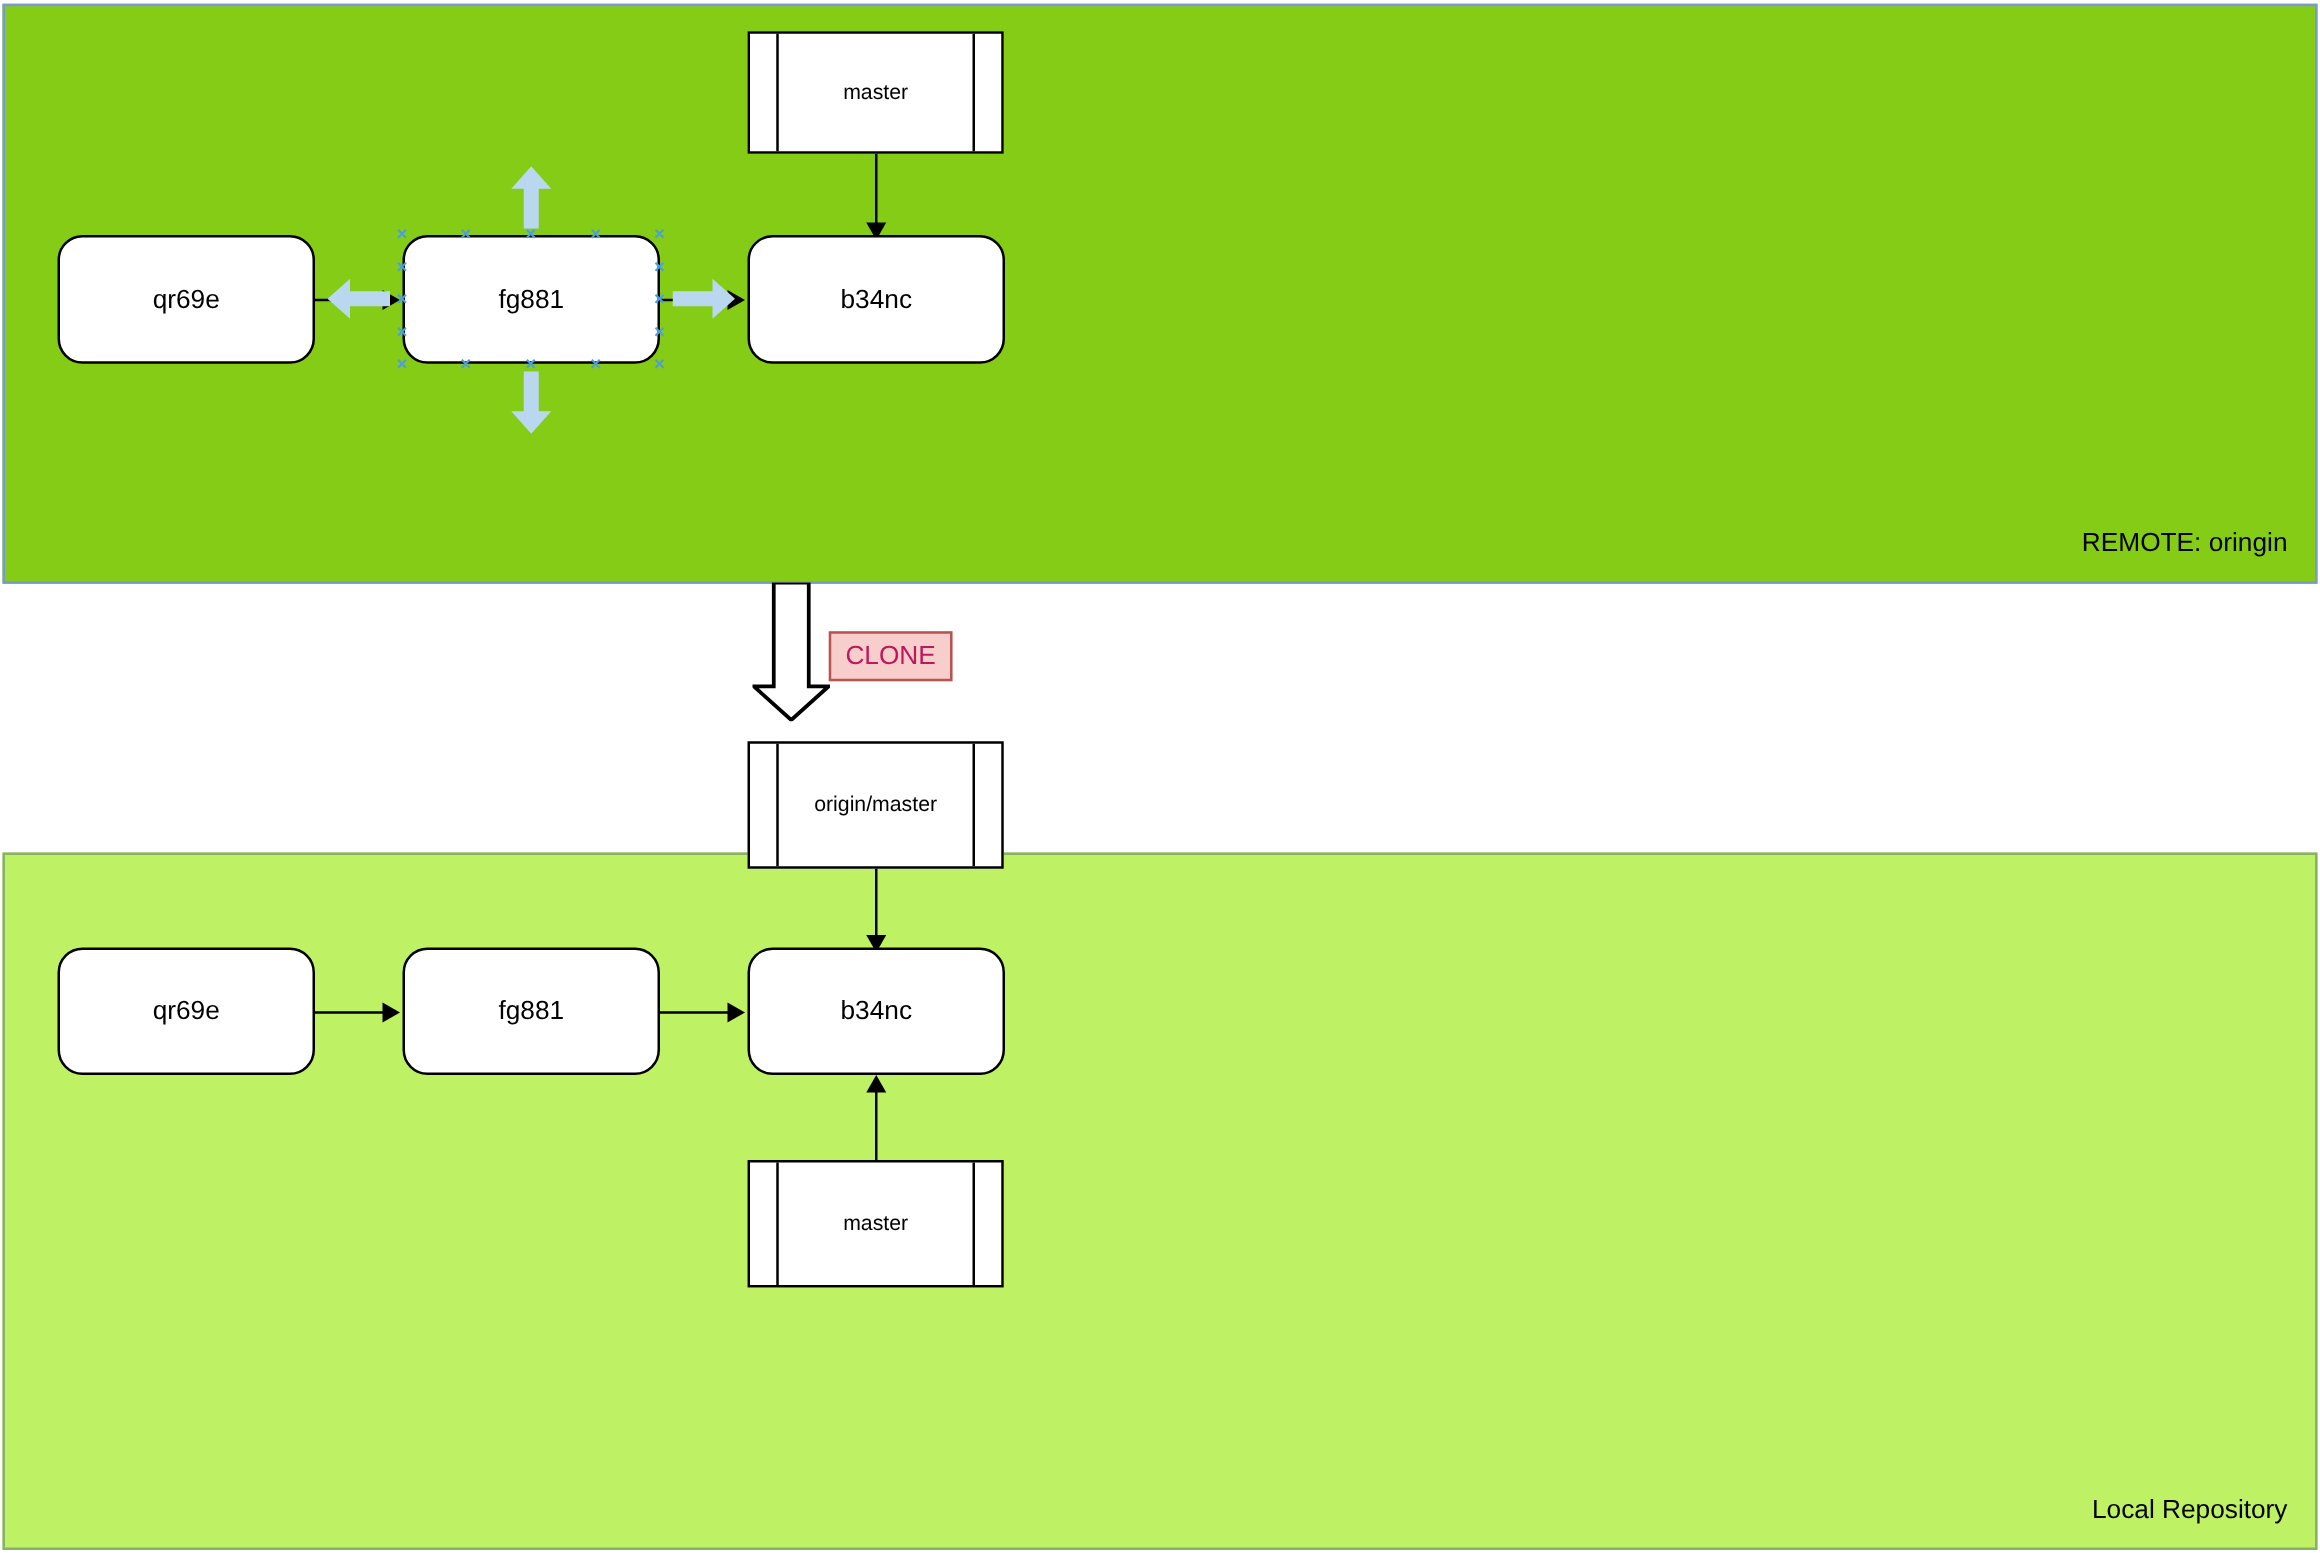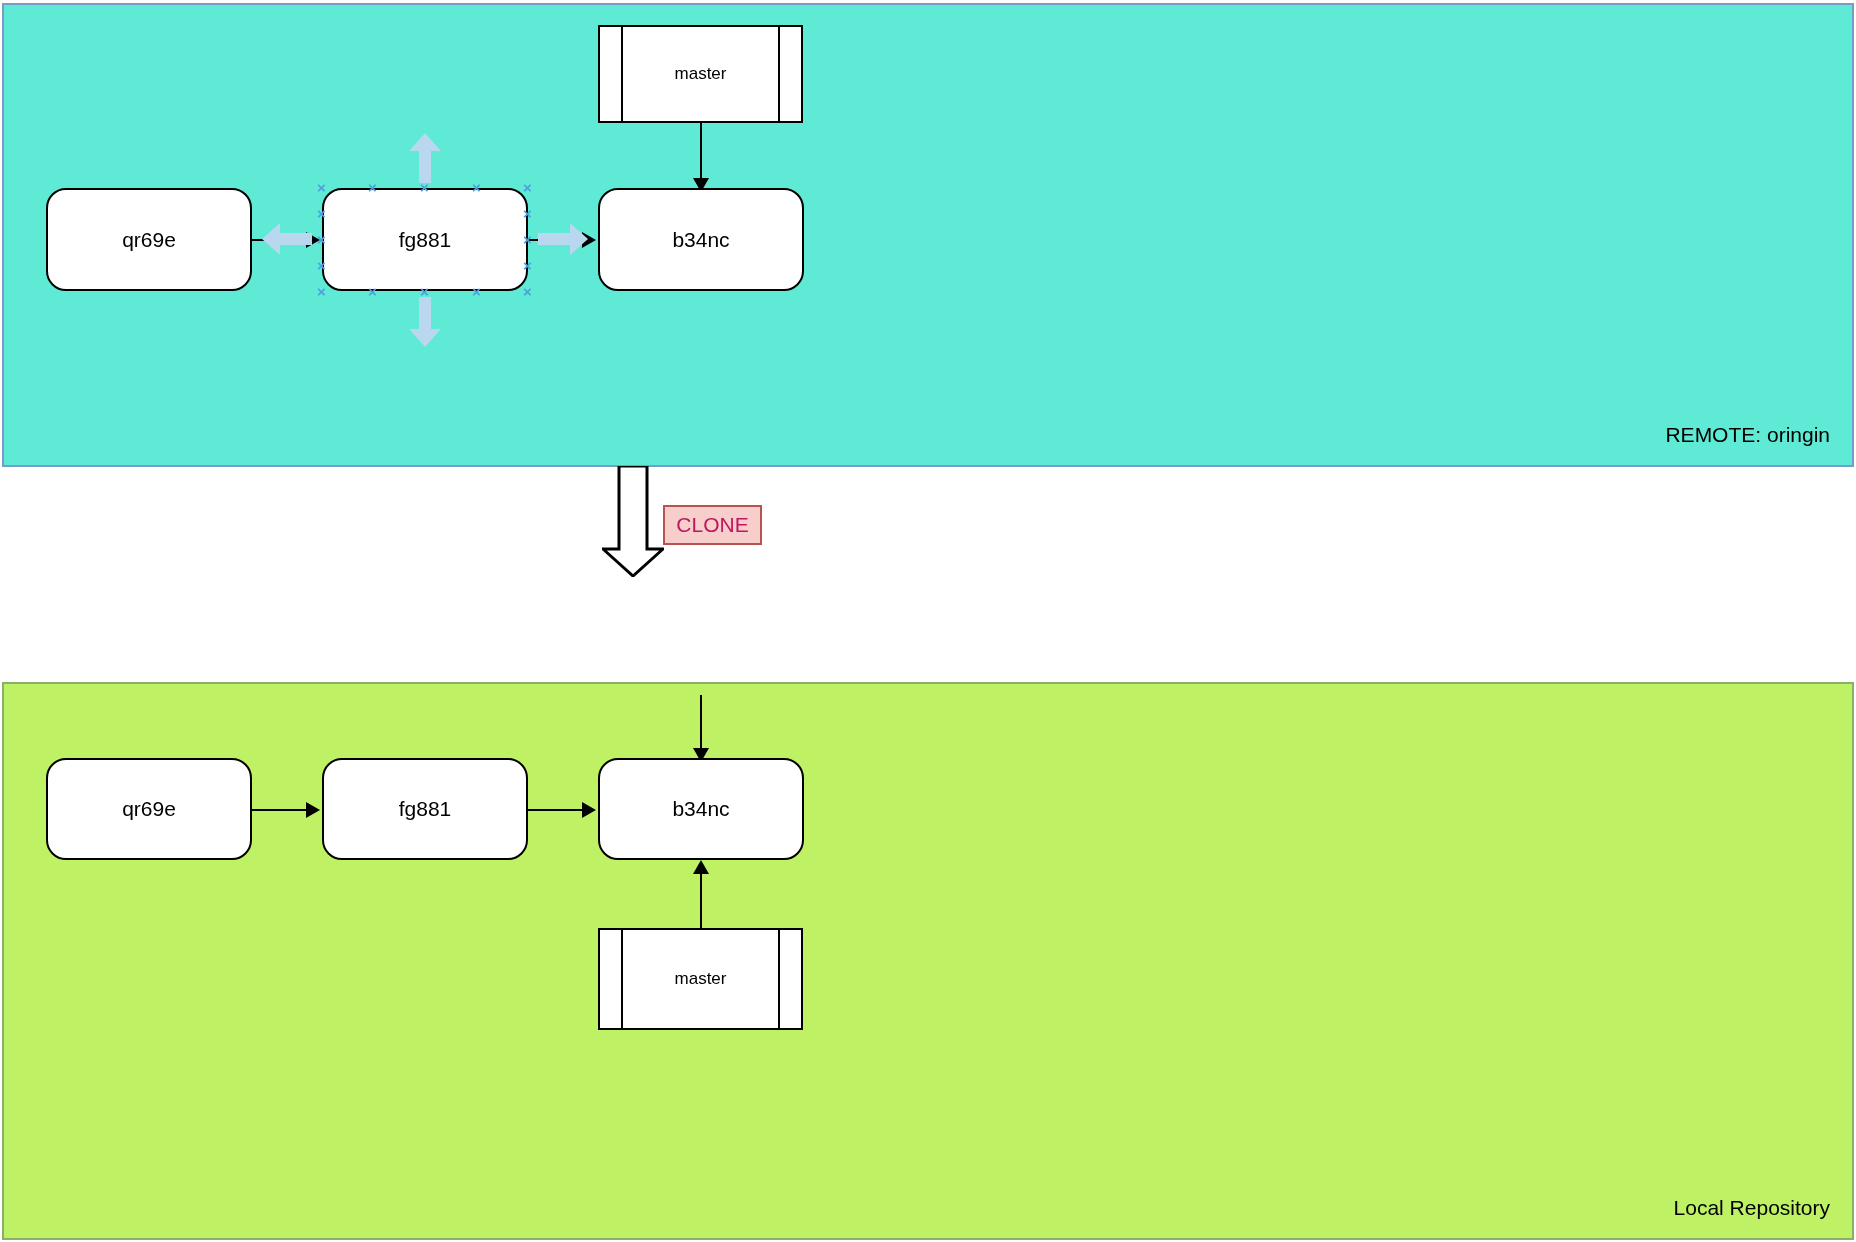--- a/index.html
+++ b/index.html
@@ -9,21 +9,21 @@
     font-family:"Liberation Sans", sans-serif;
     overflow:hidden;
     position:relative;
   }
   #canvas{position:absolute;left:0;top:0;width:1856px;height:1242px;}
 
   
   .panel{position:absolute;box-sizing:border-box;}
   #remote-panel{
     left:2px;top:3px;width:1852px;height:464px;
-    background:#5eead4;border:2px solid #7a9bc9;
+    background:#84cc16;border:2px solid #7a9bc9;
   }
   #local-panel{
     left:2px;top:682px;width:1852px;height:558px;
     background:#bef264;border:2px solid #88b06a;
   }
   .panel-label{
     position:absolute;right:22px;bottom:18px;
     font-size:21px;color:#000;white-space:nowrap;
   }
 
@@ -173,20 +173,23 @@
   </div>
 
   <div id="clone-badge">
     <span>CLONE</span>
   </div>
 
   <div class="panel" id="local-panel">
     <div class="panel-label">Local Repository</div>
   </div>
 
+  <div class="branch" style="left:598px;top:593px;width:205px;height:102px;">
+    <span>origin/master</span>
+  </div>
 
   <div class="conn v" style="left:700px;top:695px;height:55px;"></div>
   <div class="arrowhead down" style="left:693px;top:748px;"></div>
 
   <div class="node" style="left:46px;top:758px;width:206px;height:102px;">
     <span>qr69e</span>
   </div>
 
   <div class="node" style="left:322px;top:758px;width:206px;height:102px;">
     <span>fg881</span>

